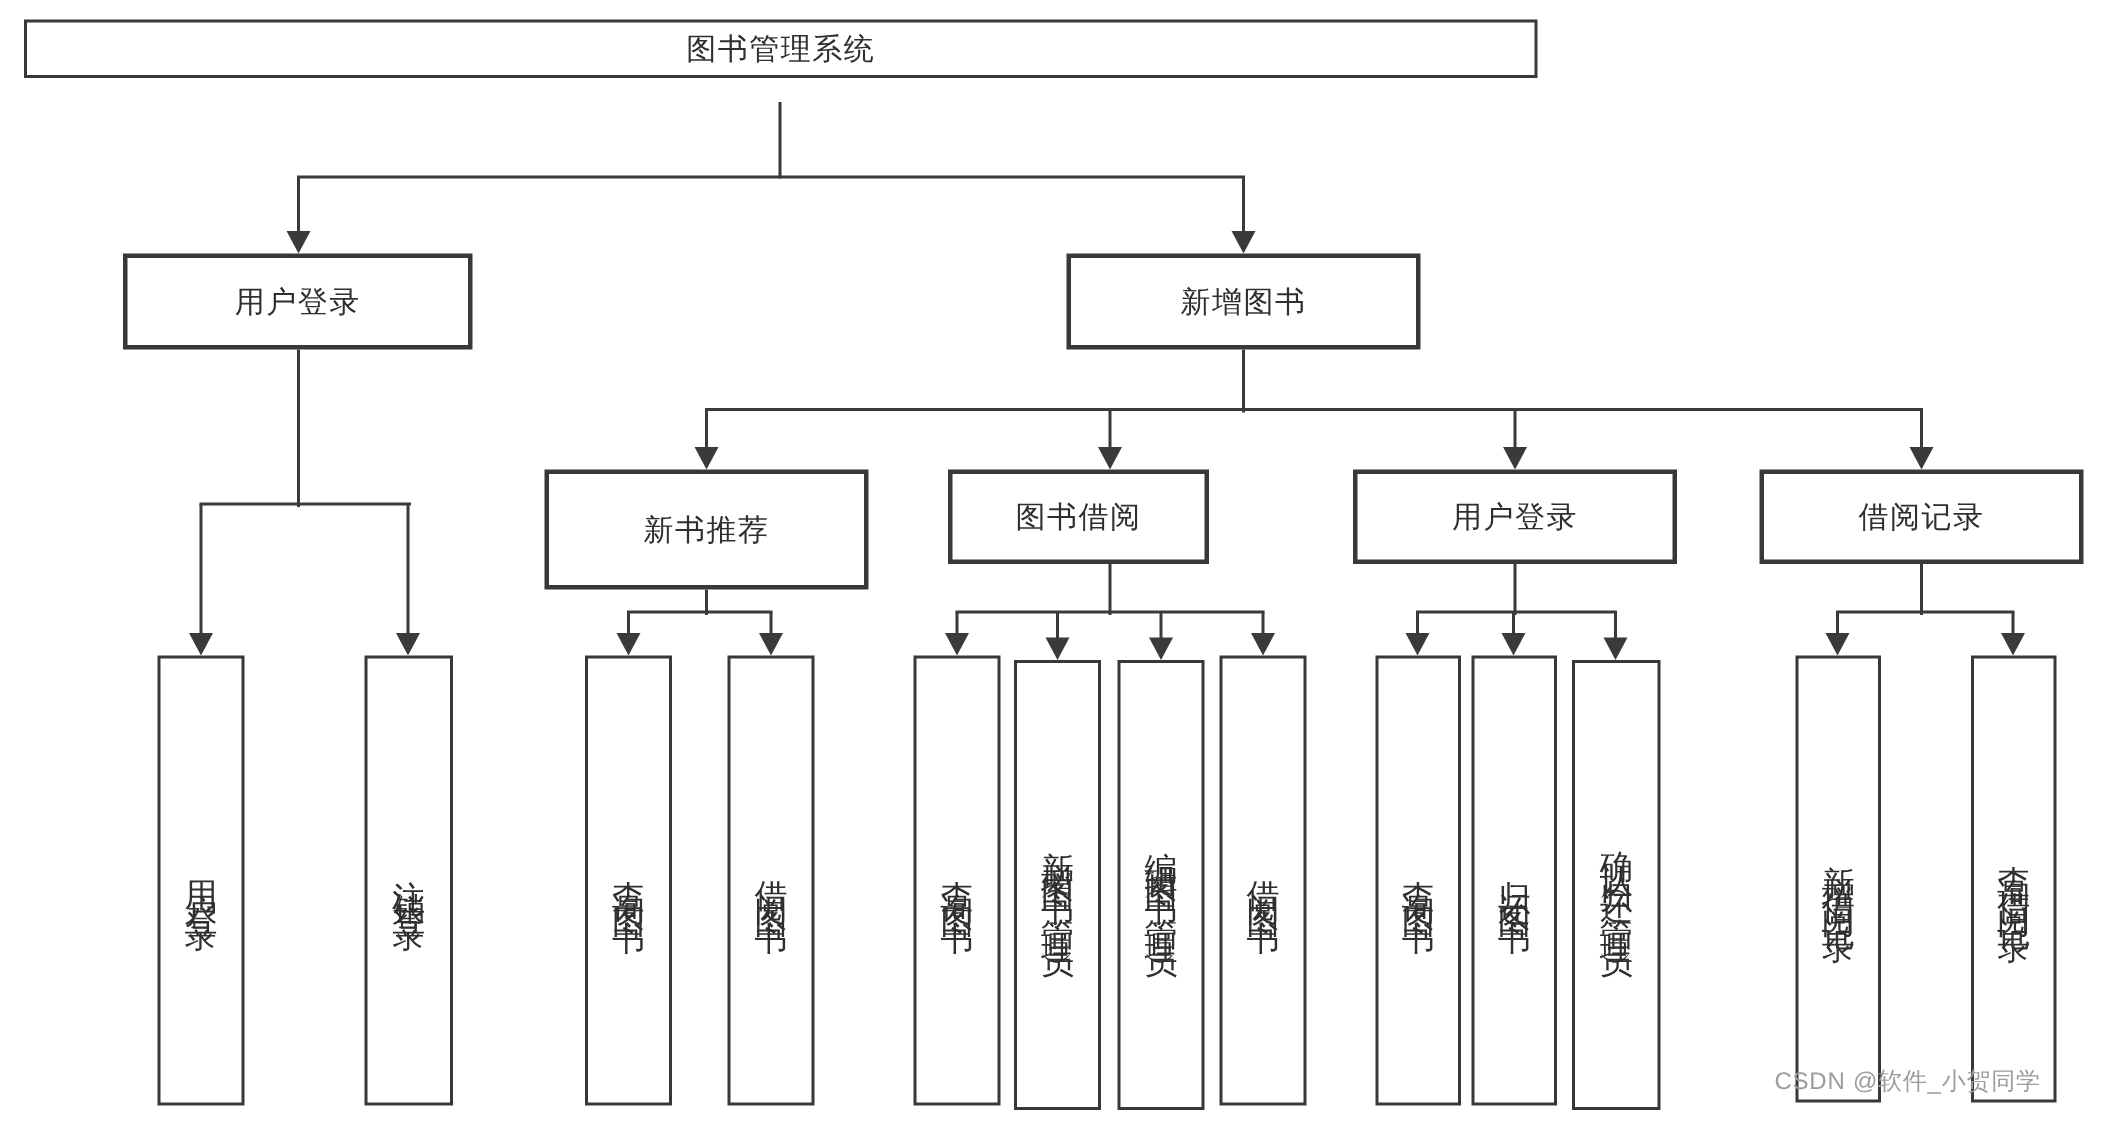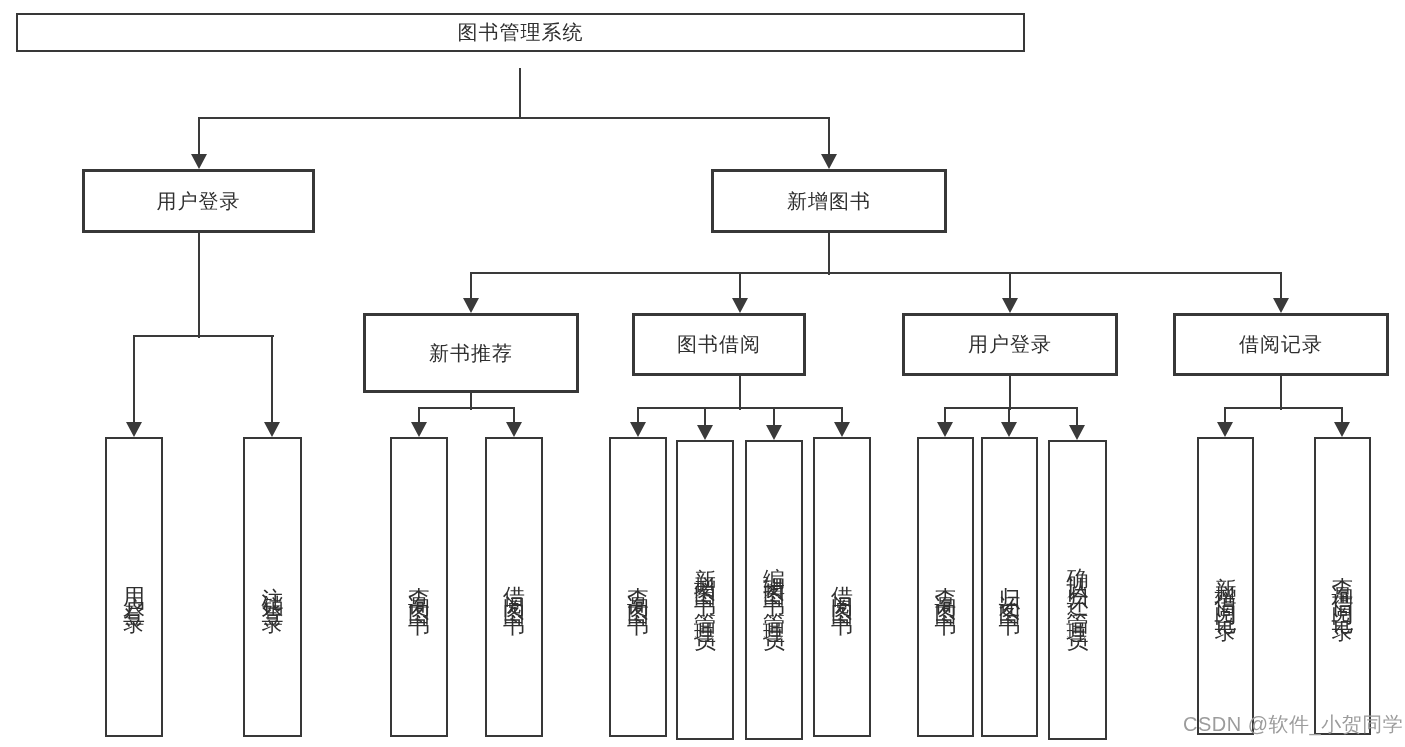--- a/index.html
+++ b/index.html
@@ -39,21 +39,21 @@
   .arrow-head{
     position:absolute;width:0;height:0;
     border-left:8px solid transparent;
     border-right:8px solid transparent;
     border-top:15px solid var(--line,#3a3a3a);
     z-index:1;
   }
   .watermark{
     position:absolute;
     left:1183px;top:711px;
-    font-size:20px;
+    font-size:16px;
     color:var(--wm,#9c9c9c);
     white-space:nowrap;
     z-index:5;
     letter-spacing:0.5px;
   }
 </style>
 </head>
 <body>
 
 <div class="canvas">

